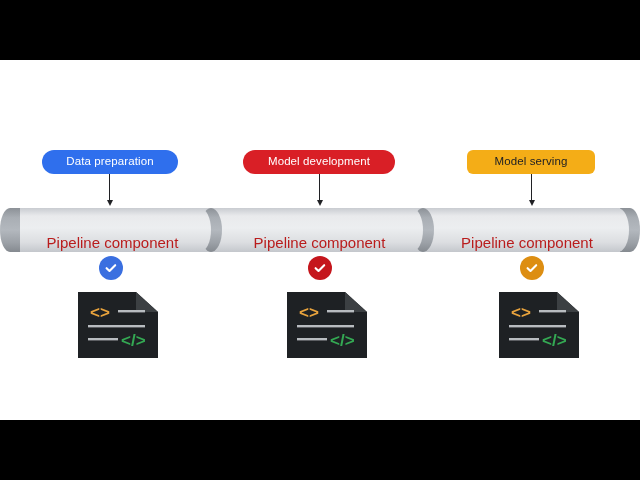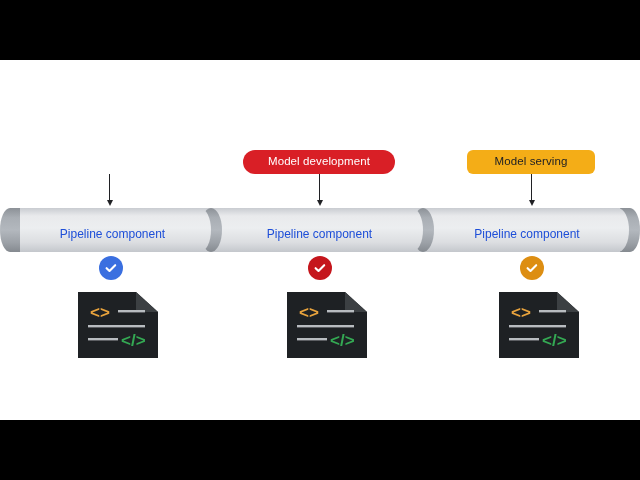--- a/index.html
+++ b/index.html
@@ -98,27 +98,27 @@
     height: 44px;
     background: linear-gradient(to bottom,
                 #c9ccd1 0%,
                 #e9eaec 18%,
                 #eceef0 45%,
                 #dcdee1 78%,
                 #c4c7cc 100%);
   }
   .pipe-label {
     position: absolute;
-    top: 4px;
+    top: 12px;
     height: 44px;
     display: flex;
     align-items: center;
     justify-content: center;
-    font-size: 12px;
-    color: #1d4ed8;
+    font-size: 15px;
+    color: #b91c1c;
     white-space: nowrap;
     z-index: 4;
   }
   
   .joint {
     position: absolute;
     top: 0;
     width: 22px;
     height: 44px;
     z-index: 3;
@@ -256,20 +256,23 @@
       <div id="cap-right">
         <div class="outer"></div>
           <div class="bite"></div>
       </div>
 
       <div class="pipe-label" style="left:20px;  width:185px;">Pipeline component</div>
       <div class="pipe-label" style="left:222px; width:195px;">Pipeline component</div>
       <div class="pipe-label" style="left:432px; width:190px;">Pipeline component</div>
     </div>
 
+    <div class="pill" style="left:42px; top:90px; width:136px; background:#2f6fed; color:#ffffff;">
+      <span>Data preparation</span>
+    </div>
     <div class="arrow" style="left:105px; top:114px;">
       <div class="shaft"></div>
         <div class="head"></div>
     </div>
 
     <div class="badge" style="left:99px; top:196px; background:#3a6fe0;">
       <svg width="14" height="14" viewBox="0 0 14 14">
         <path d="M2.6 7.2 L5.5 10.0 L11.2 4.2" fill="none" stroke="#ffffff" stroke-width="2.1" stroke-linecap="round" stroke-linejoin="round"></path>
       </svg>
     </div>

